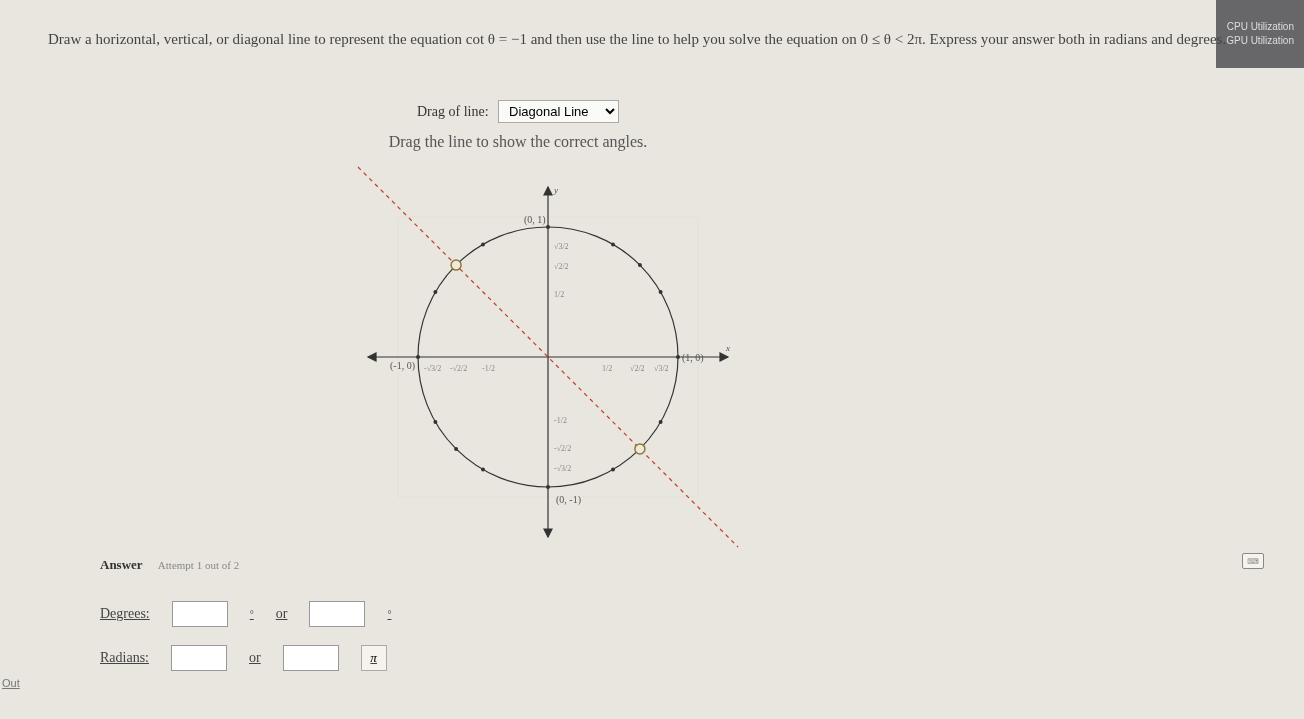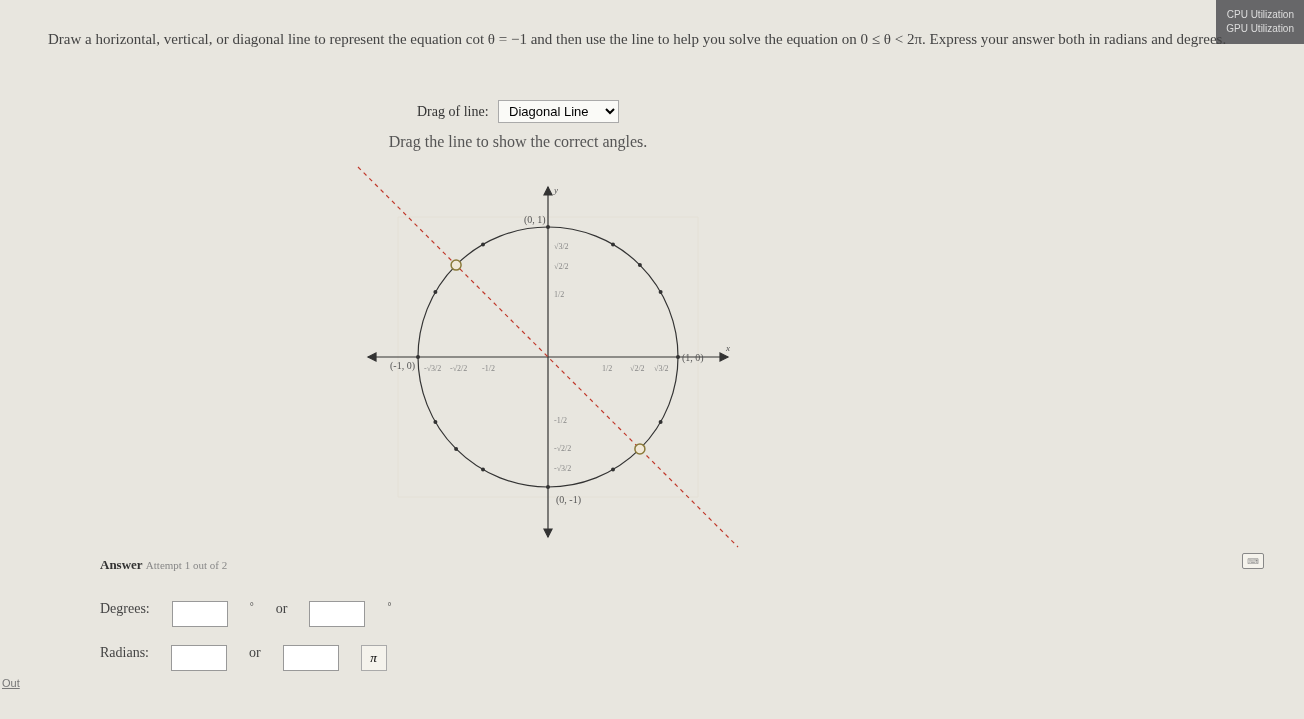--- a/index.html
+++ b/index.html
@@ -12,21 +12,21 @@
     color: #333;
     overflow: hidden;
   }
   .overlay-top {
     position: absolute;
     top: 0; right: 0;
     background: rgba(80,80,85,0.85);
     color: #ddd;
     font-family: Arial, sans-serif;
     font-size: 10px;
-    padding: 8px 10px;
+    padding: 20px 10px;
     text-align: right;
     line-height: 1.4;
   }
   .question {
     position: absolute;
     top: 28px;
     left: 48px;
     right: 44px;
     font-size: 15px;
     color: #444;
@@ -74,30 +74,31 @@
     bottom: 30px;
     left: 100px;
   }
   .answer-head {
     font-size: 13px;
     margin-bottom: 28px;
   }
   .answer-head .attempt {
     color: #888;
     font-size: 11px;
-    margin-left: 0;
+    margin-left: 12px;
     text-align: center;
   }
   .row {
     display: flex;
-    align-items: flex-start;
+    align-items: center;
     gap: 22px;
     margin-bottom: 18px;
     font-size: 14px;
     color: #444;
+    text-decoration: underline;
   }
   .row input[type=text] {
     width: 56px;
     height: 26px;
     border: 1px solid #999;
     background: #fff;
     font-family: inherit;
     padding: 2px 4px;
   }
   .deg-sup { font-size: 10px; vertical-align: super; }

